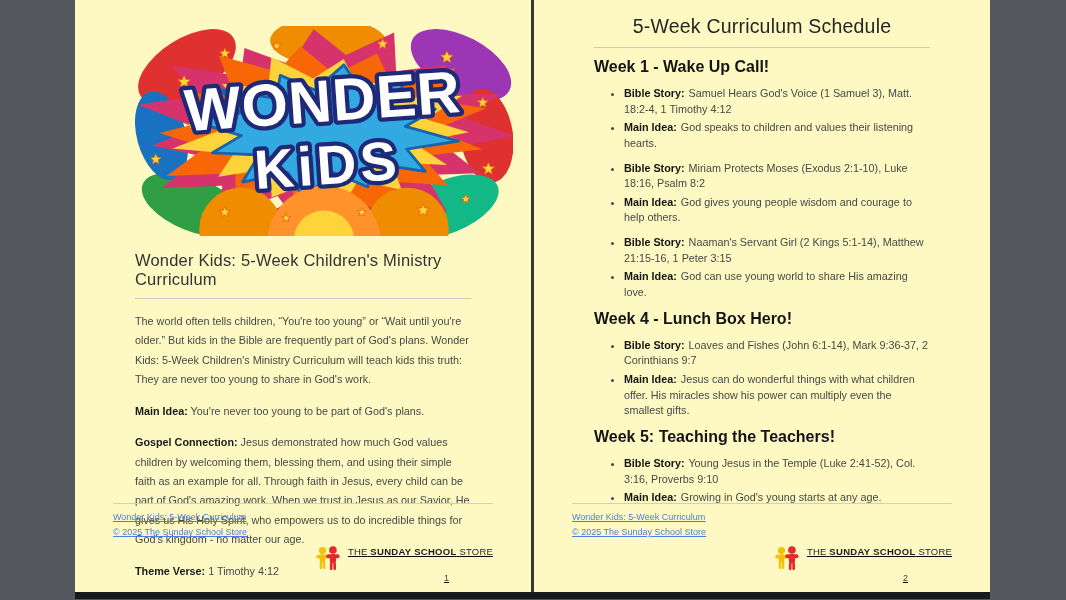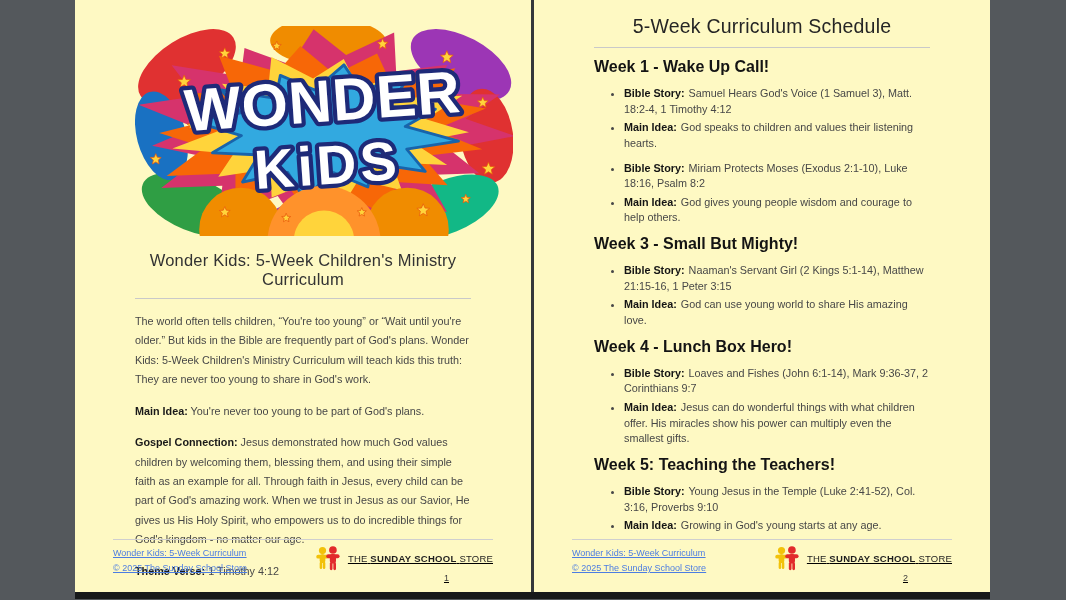--- a/index.html
+++ b/index.html
@@ -22,21 +22,21 @@
   #logo-svg{width:100%;height:100%;display:block;}
   #logo-svg text{
     font-family:"Liberation Sans",sans-serif;font-weight:bold;
     fill:#ffffff;stroke:#1e2a78;paint-order:stroke;text-anchor:middle;
     stroke-linejoin:round;
   }
   .logo-t1{font-size:63px;stroke-width:9px;letter-spacing:1px;}
   .logo-t2{font-size:58px;stroke-width:9px;letter-spacing:4px;}
   .doc-title{
     margin:15px 0 0;font-size:16.5px;font-weight:normal;color:#333333;
-    text-align:center;letter-spacing:.2px;
+    letter-spacing:.2px;
   }
   .rule{border:none;border-top:1.5px solid #c9c9c9;margin:9px 0 13px;}
   .body{font-size:10.8px;line-height:1.8;color:#474747;margin:0 0 12px;}
   .lead{color:#191919;}
   
   .schedule-title{
     margin:15px 0 0;font-size:19.5px;font-weight:normal;color:#252525;
     text-align:center;letter-spacing:.2px;
   }
   .rule-tight{margin:9px 0 10px;}
@@ -46,21 +46,21 @@
   .week li{font-size:10.8px;line-height:1.45;color:#474747;margin-bottom:3px;}
   .week li b{color:#141414;margin-right:1px;}
   
   .footer{
     position:absolute;left:38px;right:38px;bottom:9px;
     border-top:1.5px solid #cfcfcf;padding-top:6px;
     display:flex;justify-content:space-between;align-items:flex-start;text-decoration:underline;
   }
   .links a{display:block;font-size:9px;line-height:1.7;color:var(--link-blue,#4c7de2);text-decoration:underline;cursor:pointer;}
   .brand{display:flex;flex-direction:column;align-items:flex-end;}
-  .brand-row{display:flex;align-items:center;gap:7px;}
+  .brand-row{display:flex;align-items:flex-start;gap:7px;margin-top:36px;}
   .kids-icon{flex:0 0 auto;}
   .brand-text{font-size:9.5px;color:#1d1d1d;letter-spacing:.2px;white-space:nowrap;}
   .brand-text b{letter-spacing:.3px;}
   .page-num{font-size:9px;color:#3a3a3a;margin:2px 44px 0 0;}
 </style>
 </head>
 <body>
 
 <div class="spread">
 
@@ -162,21 +162,20 @@
     </div>
 
     <div class="week">
       <ul>
         <li><b>Bible Story:</b> <span>Miriam Protects Moses (Exodus 2:1-10), Luke 18:16, Psalm 8:2</span></li>
         <li><b>Main Idea:</b> <span>God gives young people wisdom and courage to help others.</span></li>
       </ul>
     </div>
 
     <div class="week">
-      <h3>Week 3 - Small But Mighty!</h3>
       <ul>
         <li><b>Bible Story:</b> <span>Naaman's Servant Girl (2 Kings 5:1-14), Matthew 21:15-16, 1 Peter 3:15</span></li>
         <li><b>Main Idea:</b> <span>God can use young world to share His amazing love.</span></li>
       </ul>
     </div>
 
     <div class="week">
       <h3>Week 4 - Lunch Box Hero!</h3>
       <ul>
         <li><b>Bible Story:</b> <span>Loaves and Fishes (John 6:1-14), Mark 9:36-37, 2 Corinthians 9:7</span></li>

